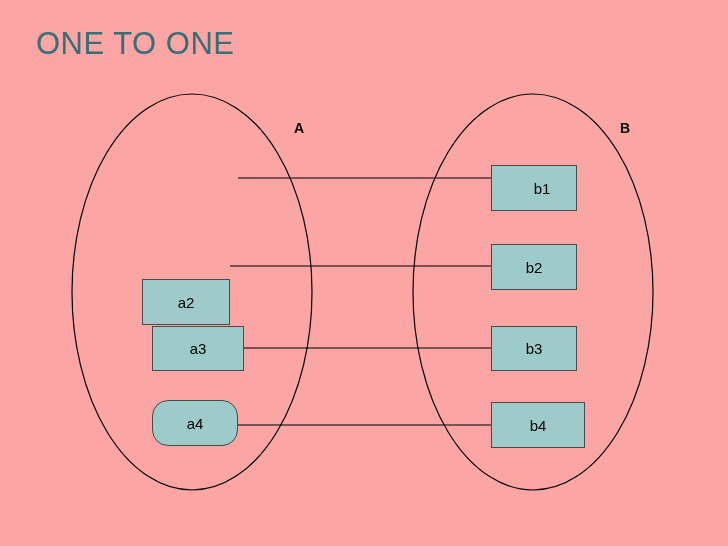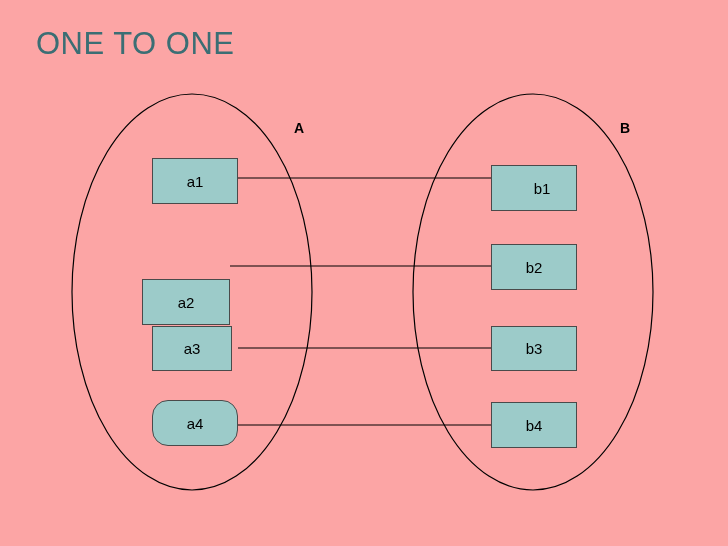--- a/index.html
+++ b/index.html
@@ -64,23 +64,22 @@
 
     <line x1="238" y1="178" x2="491" y2="178" stroke="#000000" stroke-width="1.2"></line>
     <line x1="230" y1="266" x2="491" y2="266" stroke="#000000" stroke-width="1.2"></line>
     <line x1="238" y1="348" x2="502" y2="348" stroke="#000000" stroke-width="1.2"></line>
     <line x1="238" y1="425" x2="491" y2="425" stroke="#000000" stroke-width="1.2"></line>
   </svg>
 
   <div class="set-label" id="label-A">A</div>
   <div class="set-label" id="label-B">B</div>
 
-  <div class="node" style="left:152px; top:158px; width:86px; height:46px;">a1</div>
   <div class="node" style="left:142px; top:244px; width:88px; height:46px;margin-top:35px;">a2</div>
-  <div class="node" style="left:152px; top:326px; width:80px; height:45px;">a3</div>
+  <div class="node" style="left:152px; top:326px; width:92px; height:45px;">a3</div>
   <div class="node" style="left:152px; top:400px; width:86px; height:46px;border-radius:16px;">a4</div>
 
   <div class="node" style="left:491px; top:165px; width:86px; height:46px;padding-left:16px;">b1</div>
   <div class="node" style="left:491px; top:244px; width:86px; height:46px;">b2</div>
   <div class="node" style="left:491px; top:326px; width:86px; height:45px;text-align:right;">b3</div>
-  <div class="node" style="left:491px; top:402px; width:86px; height:46px;">b4</div>
+  <div class="node" style="left:491px; top:402px; width:94px; height:46px;">b4</div>
 
 </div>
 
 </body></html>

